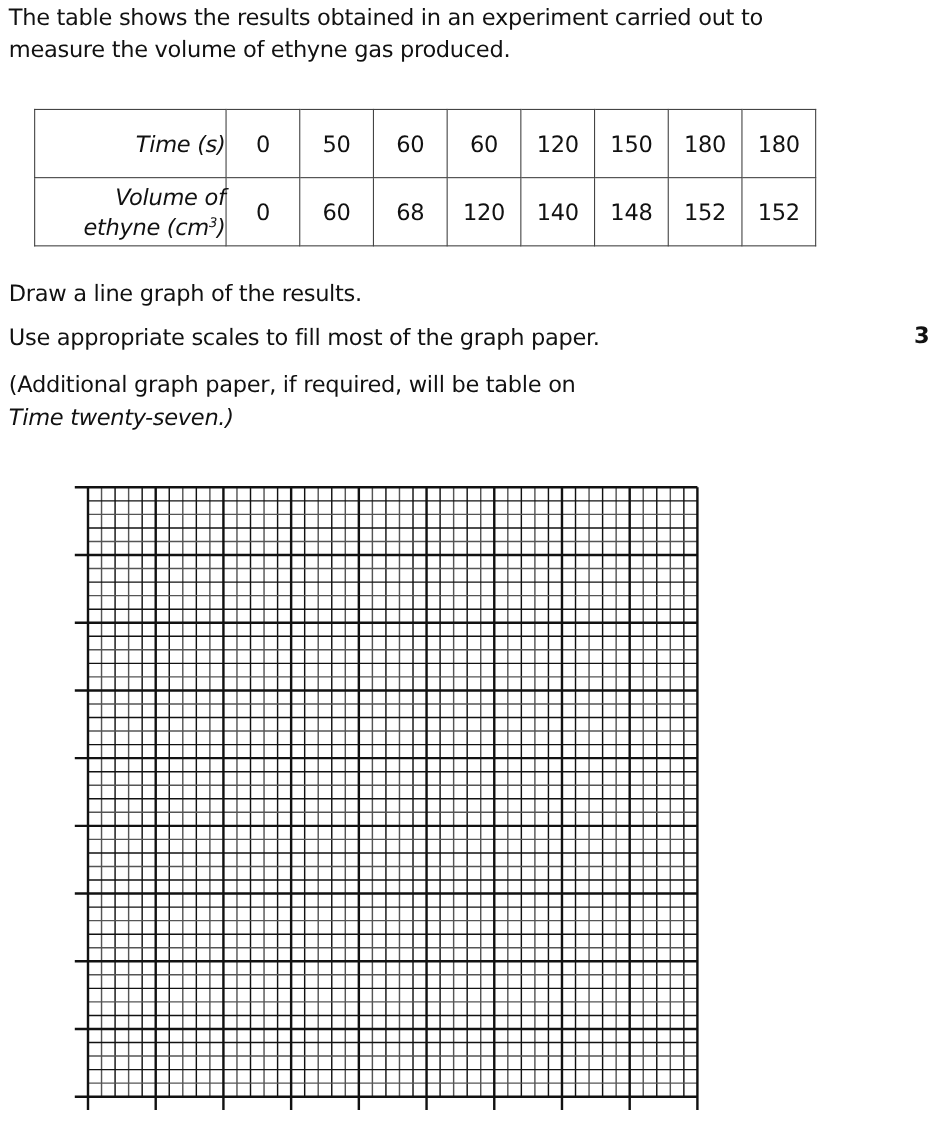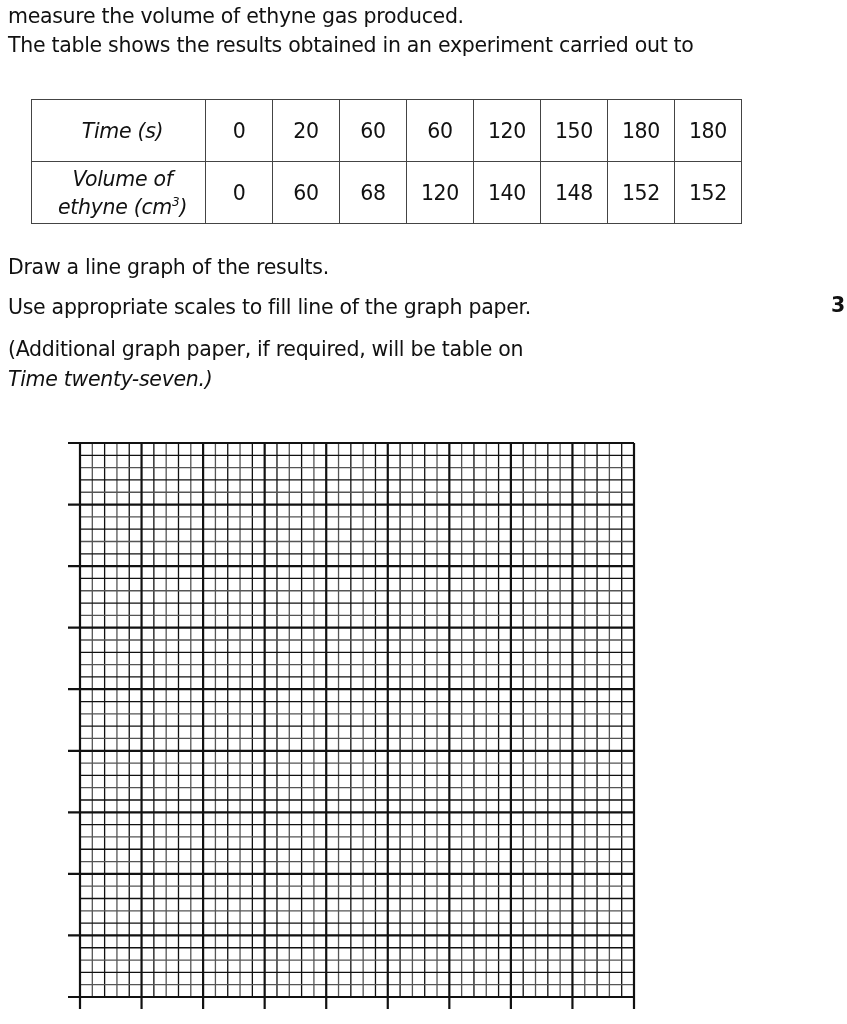--- a/index.html
+++ b/index.html
@@ -3,44 +3,44 @@
 <meta charset="utf-8">
 <style>
   html, body { margin: 0; padding: 0; background: #ffffff; }
   body { width: 847px; height: 1024px; position: relative; overflow: hidden;
          font-family: "DejaVu Sans", sans-serif; color: #111; }
   .intro { position: absolute; left: 8px; top: 2px; width: 800px;
            font-size: 20.5px; line-height: 29px; letter-spacing: -0.3px; }
   table.data { position: absolute; left: 31px; top: 99px; border-collapse: collapse;
                font-size: 20.5px; letter-spacing: -0.3px; }
   table.data td { border: 1.5px solid #444; text-align: center; padding: 0; }
-  table.data td.rowhead { text-align: center; font-style: italic; padding-left: 8px; width: 165px; }
+  table.data td.rowhead { text-align: right; font-style: italic; padding-left: 8px; width: 165px; }
   table.data tr.r1 td { height: 61px; }
   table.data tr.r2 td { height: 61px; line-height: 28px; }
   table.data td.c { width: 66px; }
   sup { font-size: 12px; vertical-align: 8px; line-height: 0; }
   .q { position: absolute; left: 8px; font-size: 20.5px; letter-spacing: -0.3px; line-height: 30px; }
   .marks { position: absolute; left: 831px; top: 293px; font-size: 20.5px; font-weight: bold; }
   .ital { font-style: italic; }
   svg.grid { position: absolute; left: 0; top: 0; }
 </style>
 </head>
 <body>
 
 <div class="intro">
+  <div>The table shows the results obtained in an experiment carried out to</div>
   <div>measure the volume of ethyne gas produced.</div>
-  <div>The table shows the results obtained in an experiment carried out to</div>
 </div>
 
 <table class="data">
   <tbody>
       <tr class="r1">
     <td class="rowhead">Time (s)</td>
     <td class="c">0</td>
-    <td class="c">20</td>
+    <td class="c">50</td>
     <td class="c">60</td>
     <td class="c">60</td>
     <td class="c">120</td>
     <td class="c">150</td>
     <td class="c">180</td>
     <td class="c">180</td>
   </tr>
   <tr class="r2">
     <td class="rowhead">
       <span>Volume of</span><br>
@@ -52,21 +52,21 @@
     <td class="c">120</td>
     <td class="c">140</td>
     <td class="c">148</td>
     <td class="c">152</td>
     <td class="c">152</td>
   </tr>
 </tbody>
   </table>
 
 <div class="q" style="top:252px;text-align:center;">Draw a line graph of the results.</div>
-<div class="q" style="top:292px;">Use appropriate scales to fill line of the graph paper.</div>
+<div class="q" style="top:292px;">Use appropriate scales to fill most of the graph paper.</div>
 <div class="marks">3</div>
 <div class="q" style="top:334px;">(Additional graph paper, if required, will be table on</div>
 <div class="q ital" style="top:364px;"><span>Time twenty-seven.)</span></div>
 
 <svg class="grid" width="847" height="1024">
   <g id="minor">
       <line x1="92.31111111111112" y1="443" x2="92.31111111111112" y2="997" stroke="#555555" stroke-width="1.3"></line>
       <line x1="104.62222222222222" y1="443" x2="104.62222222222222" y2="997" stroke="#111111" stroke-width="1.3"></line>
       <line x1="116.93333333333334" y1="443" x2="116.93333333333334" y2="997" stroke="#555555" stroke-width="1.3"></line>
       <line x1="129.24444444444444" y1="443" x2="129.24444444444444" y2="997" stroke="#111111" stroke-width="1.3"></line>

